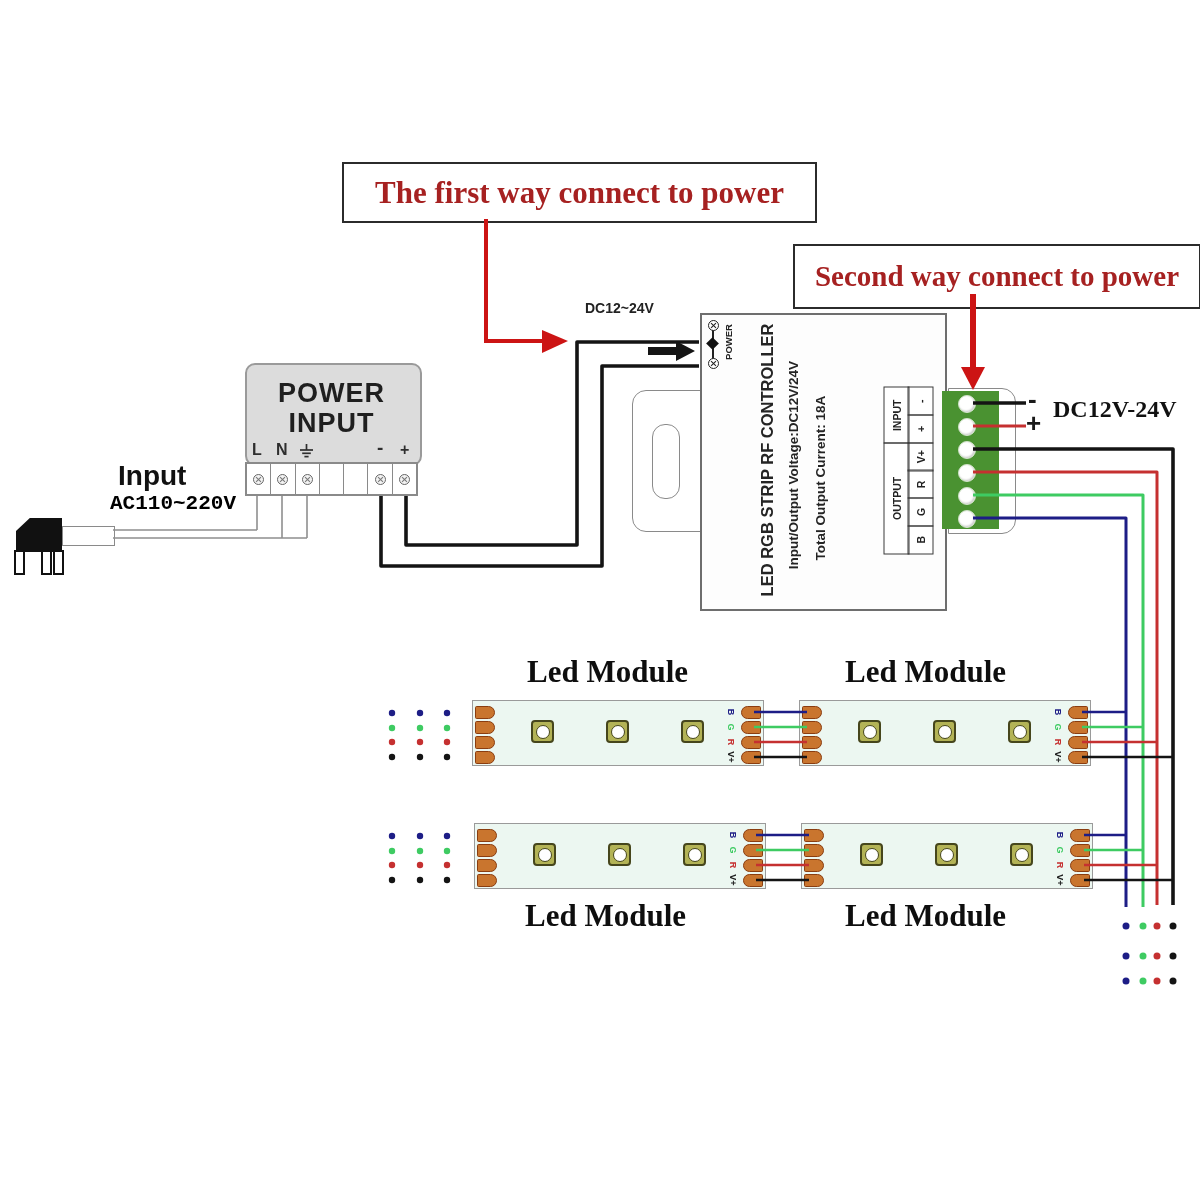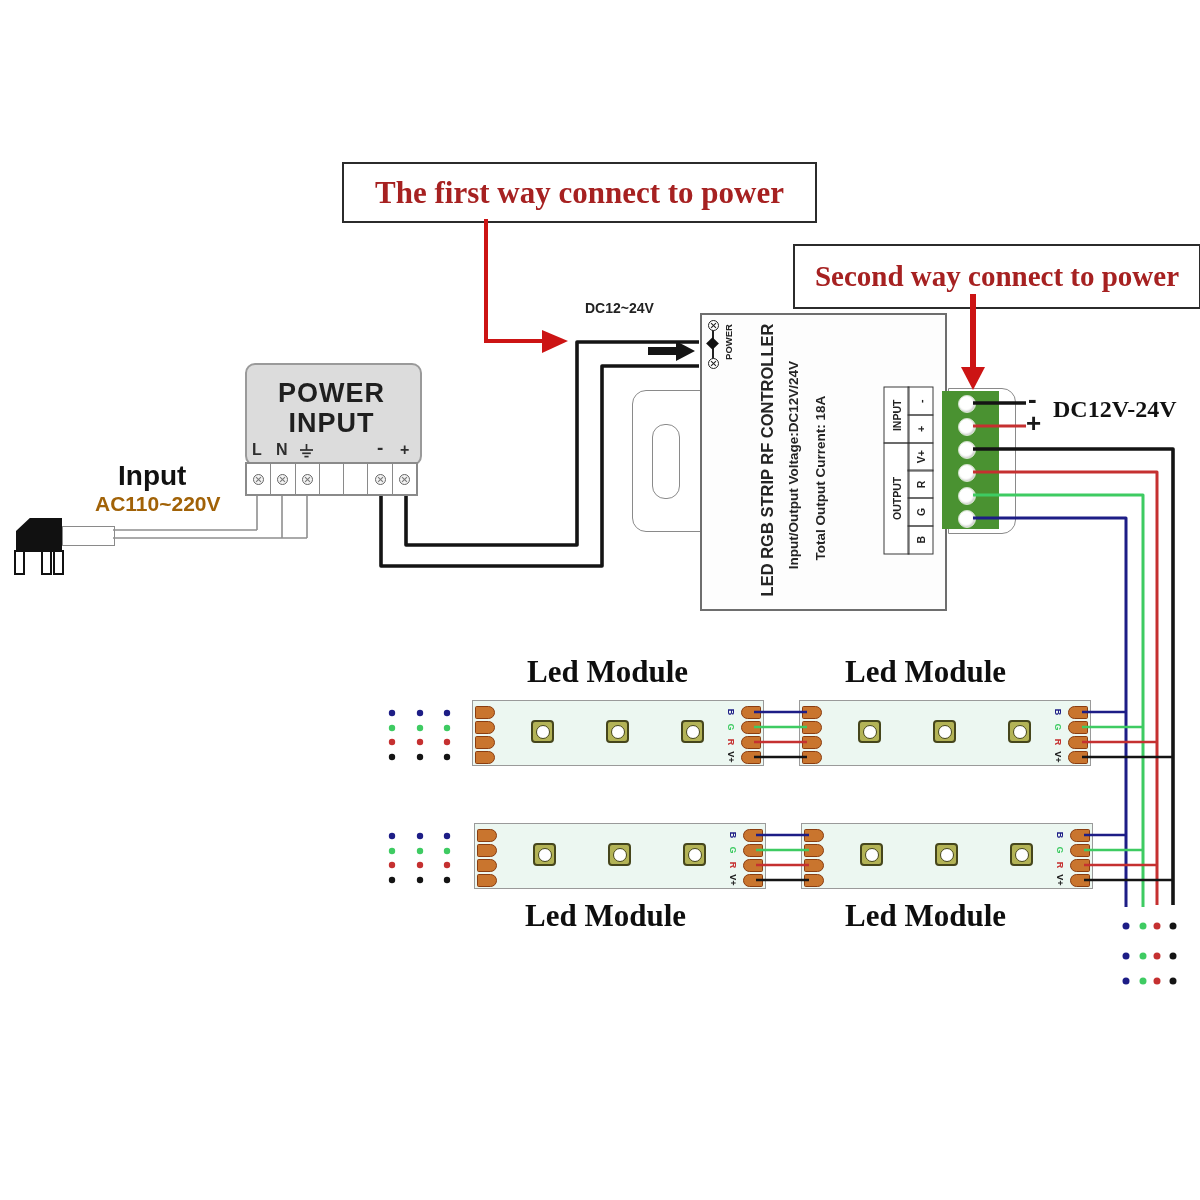--- a/index.html
+++ b/index.html
@@ -24,21 +24,21 @@
              border:2px solid #8a8a8a;display:flex;box-sizing:border-box;}
   .psu-cell{flex:1;border-right:1.5px solid #8a8a8a;position:relative;}
   .psu-cell:last-child{border-right:none;}
   .screw{position:absolute;left:50%;top:50%;width:9px;height:9px;margin:-5.5px 0 0 -5.5px;
          border-radius:50%;border:1.5px solid #666;background:#f2f2f2;}
   .screw::before,.screw::after{content:"";position:absolute;left:1px;right:1px;top:4px;height:1px;background:#777;}
   .screw::before{transform:rotate(45deg);} .screw::after{transform:rotate(-45deg);}
 
   
   #ac-title{left:118px;top:460px;width:110px;font-weight:bold;font-size:28px;color:#111;}
-  #ac-voltage{left:95px;top:492px;width:150px;font-weight:bold;font-size:21px;color:#a16207;}
+  #ac-voltage{left:110px;top:492px;width:150px;font-weight:bold;font-size:21px;color:#000000;font-family:Liberation Mono, monospace;}
   #plug-body{left:16px;top:518px;width:46px;height:34px;background:#111;
              clip-path:polygon(0 38%,30% 0,100% 0,100% 100%,0 100%);}
   .prong{position:absolute;top:550px;width:7px;height:21px;background:#fff;border:2px solid #111;}
   #cable-conn{left:62px;top:526px;width:51px;height:18px;background:#fff;border:1.5px solid #8a8a8a;}
 
   
   #ctrl-flange{left:632px;top:390px;width:68px;height:140px;background:#fff;
                border:1.5px solid #8a8a8a;border-radius:14px 0 0 14px;}
   #ctrl-slot{left:652px;top:424px;width:26px;height:73px;background:#fff;
              border:1.5px solid #8a8a8a;border-radius:13px;}

